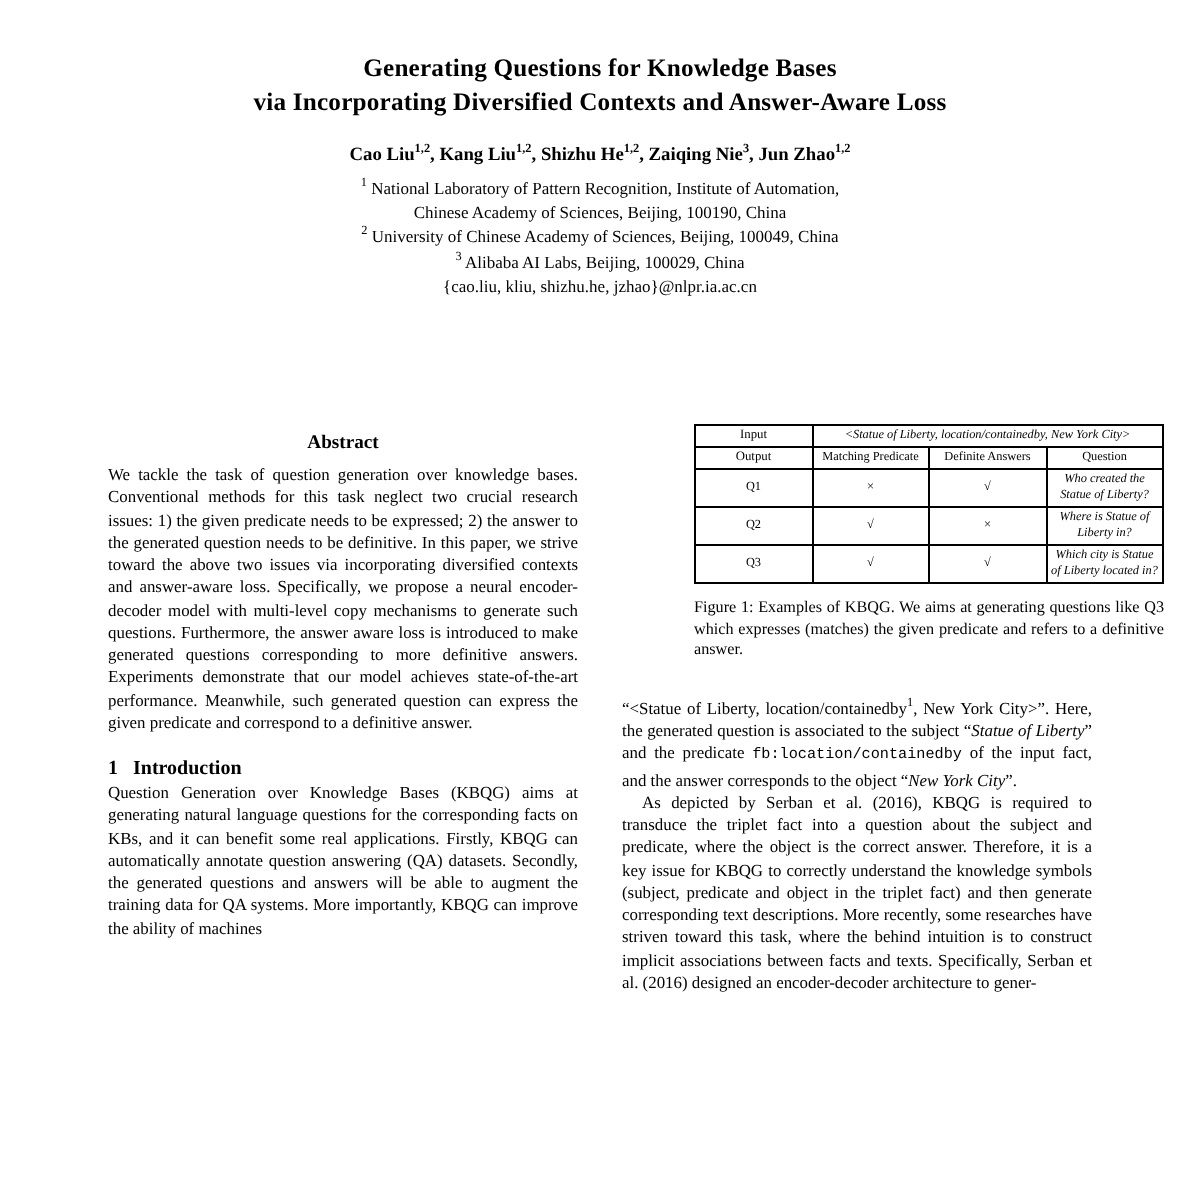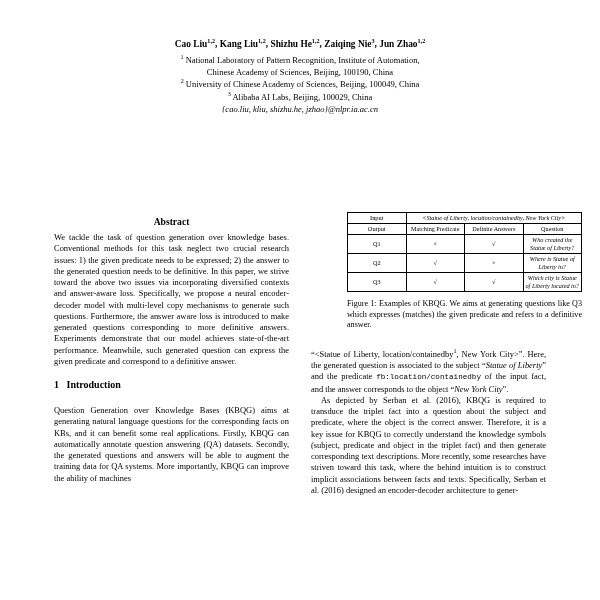--- a/index.html
+++ b/index.html
@@ -38,21 +38,20 @@
     line-height: 13px;
   }
   .affils {
     margin-top: 3px;
     font-size: 8.5px;
     line-height: 12.2px;
   }
   .emails {
     font-size: 8.5px;
     line-height: 12.2px;
-    font-style: italic;
   }
   sup {
     font-size: 6.2px;
     vertical-align: super;
     line-height: 0;
   }
   .mono {
     font-family: "Liberation Mono", monospace;
     font-size: 7.6px;
     margin-top: 39px;
@@ -71,21 +70,21 @@
   .sec-head {
     text-align: center;
     font-size: 9.6px;
     font-weight: bold;
     margin: 4px 0 5px 0;
   }
   .sec-head-left {
     text-align: left;
     font-size: 10px;
     font-weight: bold;
-    margin: 12px 0 15px 0;
+    margin: 12px 0 1px 0;
   }
   p.body {
     margin: 0;
     font-size: 8.45px;
     line-height: 11.25px;
     text-align: justify;
     text-justify: inter-word;
     hyphens: auto;
   }
   p.body + p.body {
@@ -131,20 +130,24 @@
   }
   .w-col-q { width: 46px; }
   .w-col-small { width: 24px; }
 </style>
 </head>
 <body>
 
 <div class="page">
 
   <div class="title-block">
+    <div class="title">
+      <div>Generating Questions for Knowledge Bases</div>
+      <div>via Incorporating Diversified Contexts and Answer-Aware Loss</div>
+    </div>
 
     <div class="authors">
       Cao Liu<sup>1,2</sup>, Kang Liu<sup>1,2</sup>, Shizhu He<sup>1,2</sup>, Zaiqing Nie<sup>3</sup>, Jun Zhao<sup>1,2</sup>
     </div>
 
     <div class="affils">
       <div><sup>1</sup> National Laboratory of Pattern Recognition, Institute of Automation,</div>
       <div>Chinese Academy of Sciences, Beijing, 100190, China</div>
       <div><sup>2</sup> University of Chinese Academy of Sciences, Beijing, 100049, China</div>
       <div><sup>3</sup> Alibaba AI Labs, Beijing, 100029, China</div>

